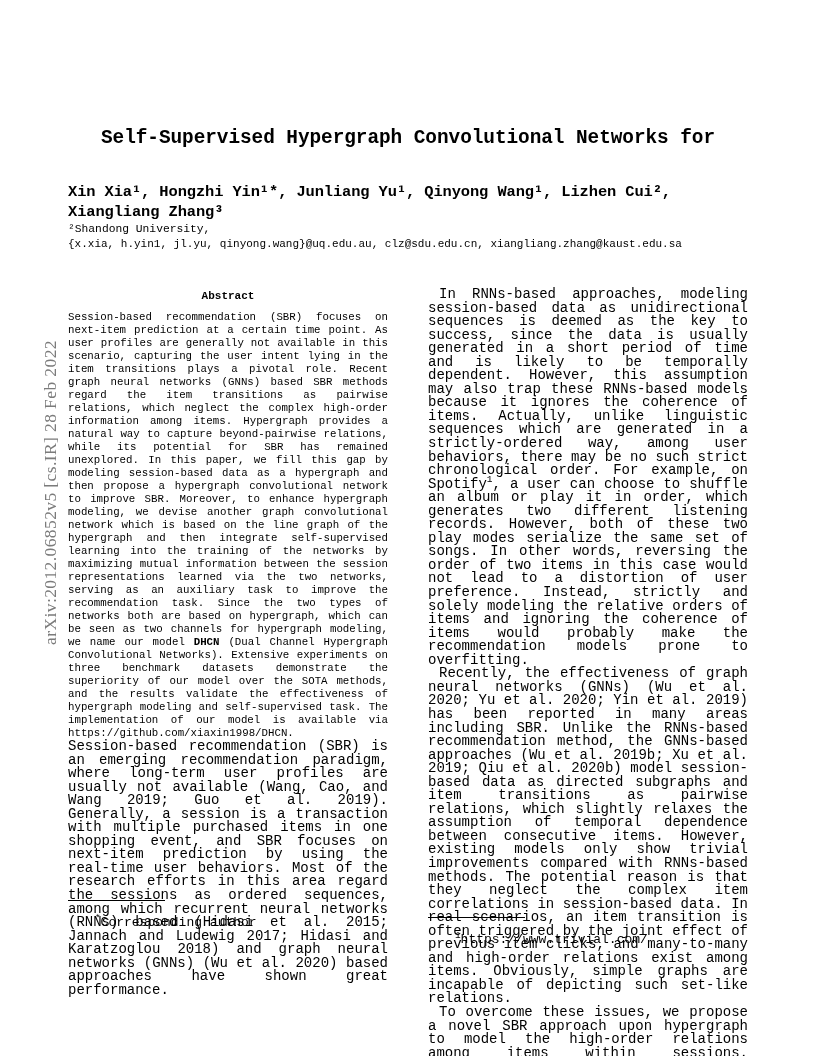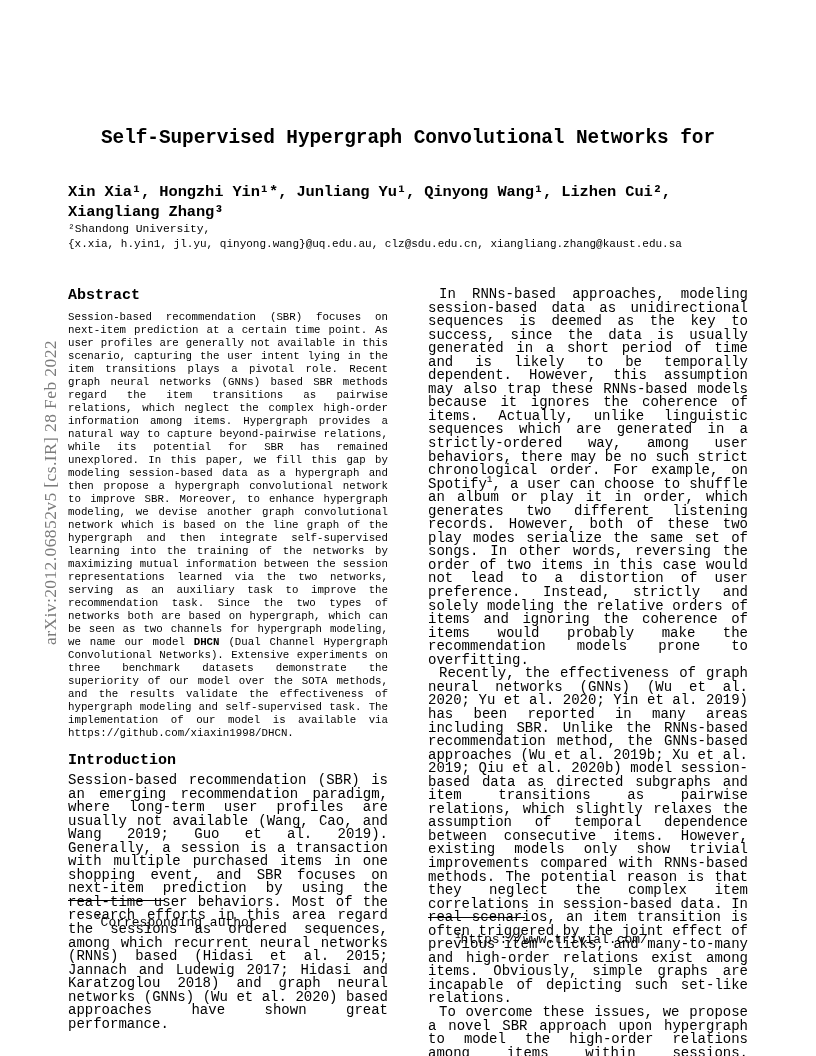--- a/index.html
+++ b/index.html
@@ -102,22 +102,23 @@
   }
   .col {
     position: absolute;
     top: 0;
     width: 320px;
   }
   #col-left  { left: 0px; }
   #col-right { left: 360px; }
 
   .section-head {
-    font-size: 15px;
+    font-size: 11px;
     font-weight: bold;
+    text-align: center;
     line-height: 16px;
     margin: 0 0 5.5px 0;
   }
   #abstract-head { margin-bottom: 7px; }
   #intro-head { margin-top: 13px; margin-bottom: 5px; }
 
   p.body {
     margin: 0;
     font-size: 14px;
     line-height: 13.55px;
@@ -181,21 +182,20 @@
   </div>
 
   <div id="columns">
 
     <div class="col" id="col-left">
 
       <div class="section-head" id="abstract-head">Abstract</div>
 
       <p class="body abstract-body"><span>Session-based recommendation (SBR) focuses on next-item prediction at a certain time point. As user profiles are generally not available in this scenario, capturing the user intent lying in the item transitions plays a pivotal role. Recent graph neural networks (GNNs) based SBR methods regard the item transitions as pairwise relations, which neglect the complex high-order information among items. Hypergraph provides a natural way to capture beyond-pairwise relations, while its potential for SBR has remained unexplored. In this paper, we fill this gap by modeling session-based data as a hypergraph and then propose a hypergraph convolutional network to improve SBR. Moreover, to enhance hypergraph modeling, we devise another graph convolutional network which is based on the line graph of the hypergraph and then integrate self-supervised learning into the training of the networks by maximizing mutual information between the session representations learned via the two networks, serving as an auxiliary task to improve the recommendation task. Since the two types of networks both are based on hypergraph, which can be seen as two channels for hypergraph modeling, we name our model </span><b class="model-name">DHCN</b><span> (Dual Channel Hypergraph Convolutional Networks). Extensive experiments on three benchmark datasets demonstrate the superiority of our model over the SOTA methods, and the results validate the effectiveness of hypergraph modeling and self-supervised task. The implementation of our model is available via https://github.com/xiaxin1998/DHCN.</span></p>
 
-      <div class="section-head" id="intro-head">Introduction</div>
 
       <p class="body">Session-based recommendation (SBR) is an emerging recommendation paradigm, where long-term user profiles are usually not available (Wang, Cao, and Wang 2019; Guo et al. 2019). Generally, a session is a transaction with multiple purchased items in one shopping event, and SBR focuses on next-item prediction by using the real-time user behaviors. Most of the research efforts in this area regard the sessions as ordered sequences, among which recurrent neural networks (RNNs) based (Hidasi et al. 2015; Jannach and Ludewig 2017; Hidasi and Karatzoglou 2018) and graph neural networks (GNNs) (Wu et al. 2020) based approaches have shown great performance.</p>
     </div>
 
     <div class="col" id="col-right">
 
       <p class="body indent"><span>In RNNs-based approaches, modeling session-based data as unidirectional sequences is deemed as the key to success, since the data is usually generated in a short period of time and is likely to be temporally dependent. However, this assumption may also trap these RNNs-based models because it ignores the coherence of items. Actually, unlike linguistic sequences which are generated in a strictly-ordered way, among user behaviors, there may be no such strict chronological order. For example, on Spotify</span><sup>1</sup><span>, a user can choose to shuffle an album or play it in order, which generates two different listening records. However, both of these two play modes serialize the same set of songs. In other words, reversing the order of two items in this case would not lead to a distortion of user preference. Instead, strictly and solely modeling the relative orders of items and ignoring the coherence of items would probably make the recommendation models prone to overfitting.</span></p>
 
       <p class="body indent">Recently, the effectiveness of graph neural networks (GNNs) (Wu et al. 2020; Yu et al. 2020; Yin et al. 2019) has been reported in many areas including SBR. Unlike the RNNs-based recommendation method, the GNNs-based approaches (Wu et al. 2019b; Xu et al. 2019; Qiu et al. 2020b) model session-based data as directed subgraphs and item transitions as pairwise relations, which slightly relaxes the assumption of temporal dependence between consecutive items. However, existing models only show trivial improvements compared with RNNs-based methods. The potential reason is that they neglect the complex item correlations in session-based data. In real scenarios, an item transition is often triggered by the joint effect of previous item clicks, and many-to-many and high-order relations exist among items. Obviously, simple graphs are incapable of depicting such set-like relations.</p>
 

